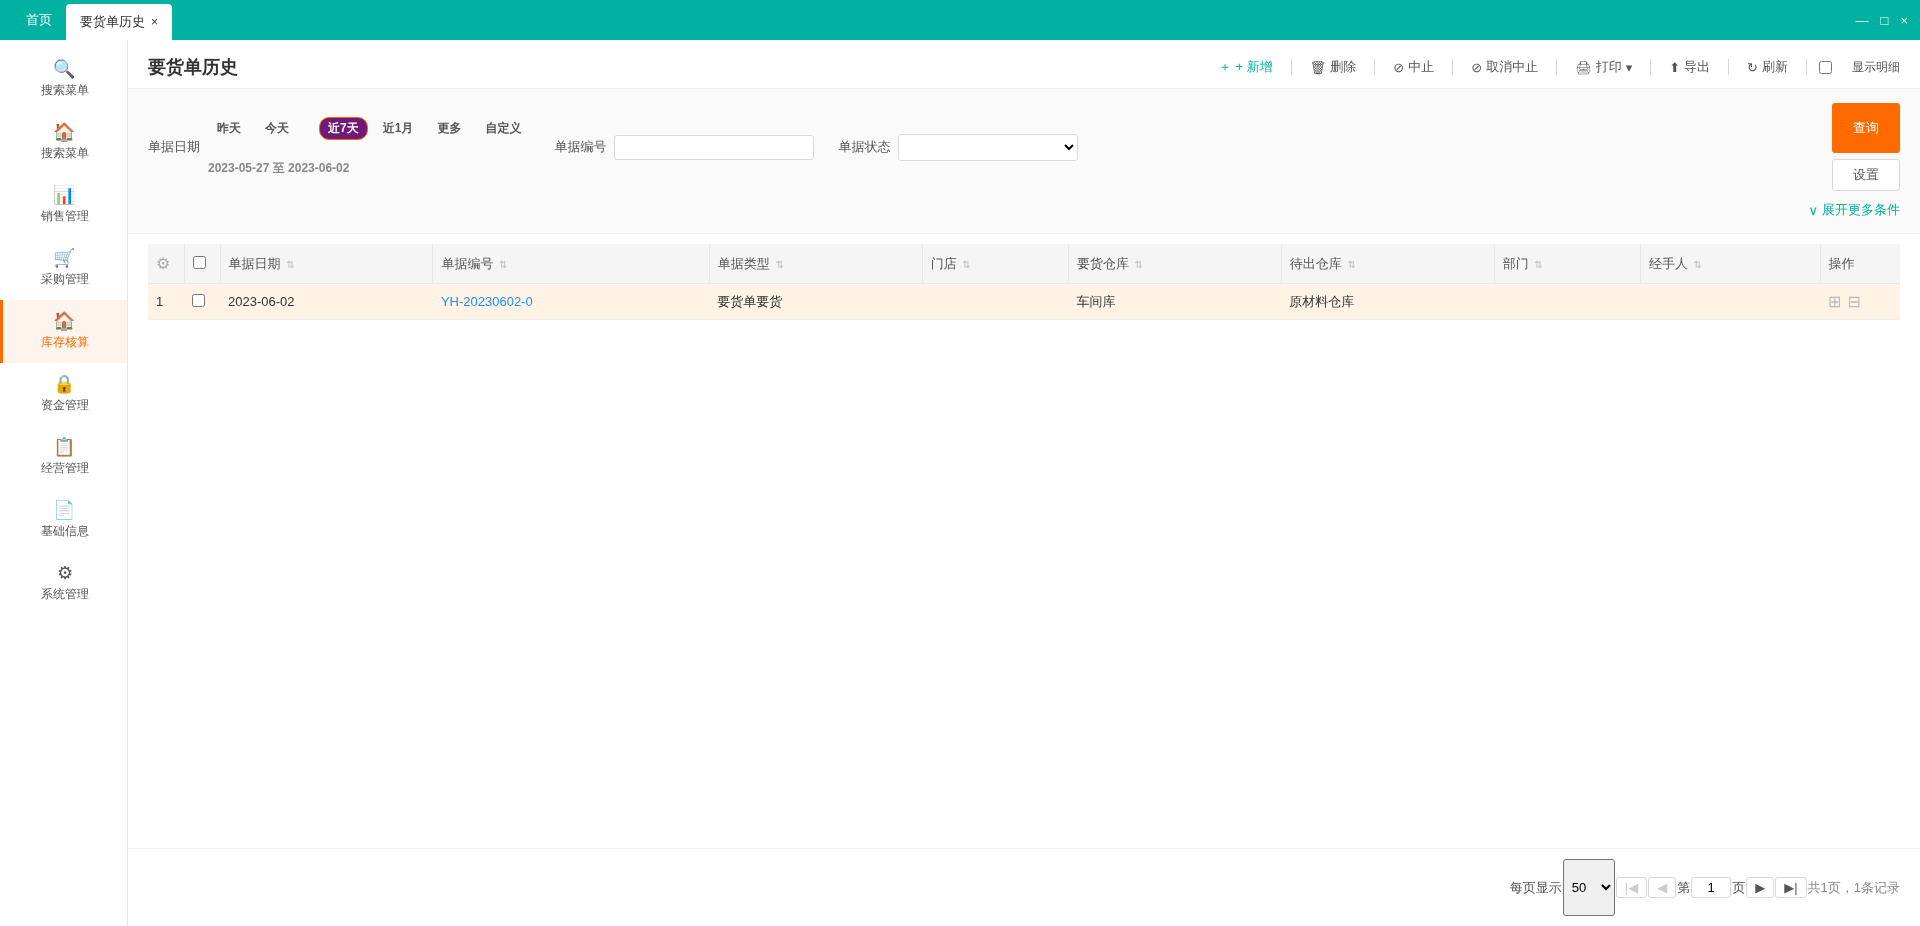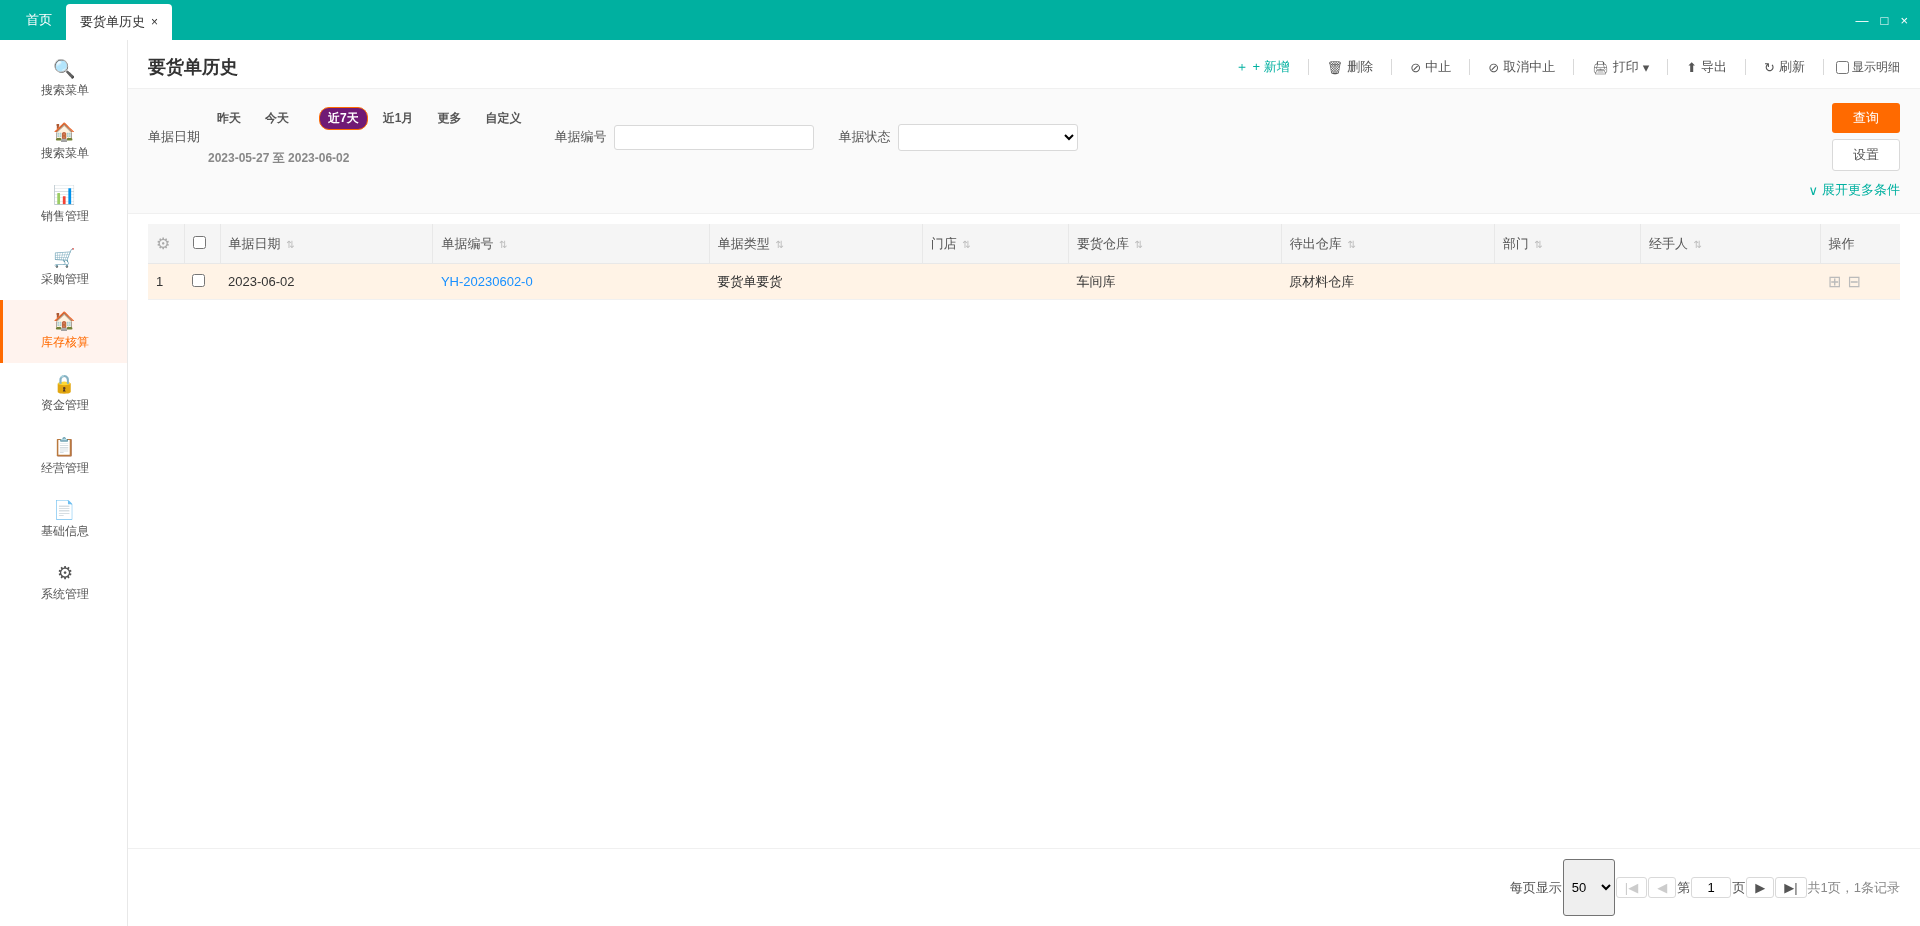--- a/index.html
+++ b/index.html
@@ -135,21 +135,21 @@
     .toolbar-btn.delete { color: #555; }
     .toolbar-btn.stop { color: #555; }
     .toolbar-btn.cancel { color: #555; }
     .toolbar-btn.print { color: #555; }
     .toolbar-btn.export { color: #555; }
     .toolbar-btn.refresh { color: #555; }
 
     .show-detail-btn {
       display: flex;
       align-items: center;
-      gap: 3px;
+      gap: 20px;
       font-size: 12px;
       color: #555;
       cursor: pointer;
     }
     .show-detail-btn input[type=checkbox] { cursor: pointer; }
 
     
     .search-area {
       padding: 14px 20px;
       border-bottom: 1px solid #f0f0f0;
@@ -229,21 +229,21 @@
       display: flex;
       flex-direction: column;
       gap: 6px;
       margin-left: auto;
     }
     .btn-query {
       background: #ff6a00;
       color: #fff;
       border: none;
       border-radius: 3px;
-      padding: 6px 20px;
+      padding: 16px 20px;
       cursor: pointer;
       font-size: 13px;
     }
     .btn-settings {
       background: #fff;
       color: #555;
       border: 1px solid #d9d9d9;
       border-radius: 3px;
       padding: 6px 20px;
       cursor: pointer;

